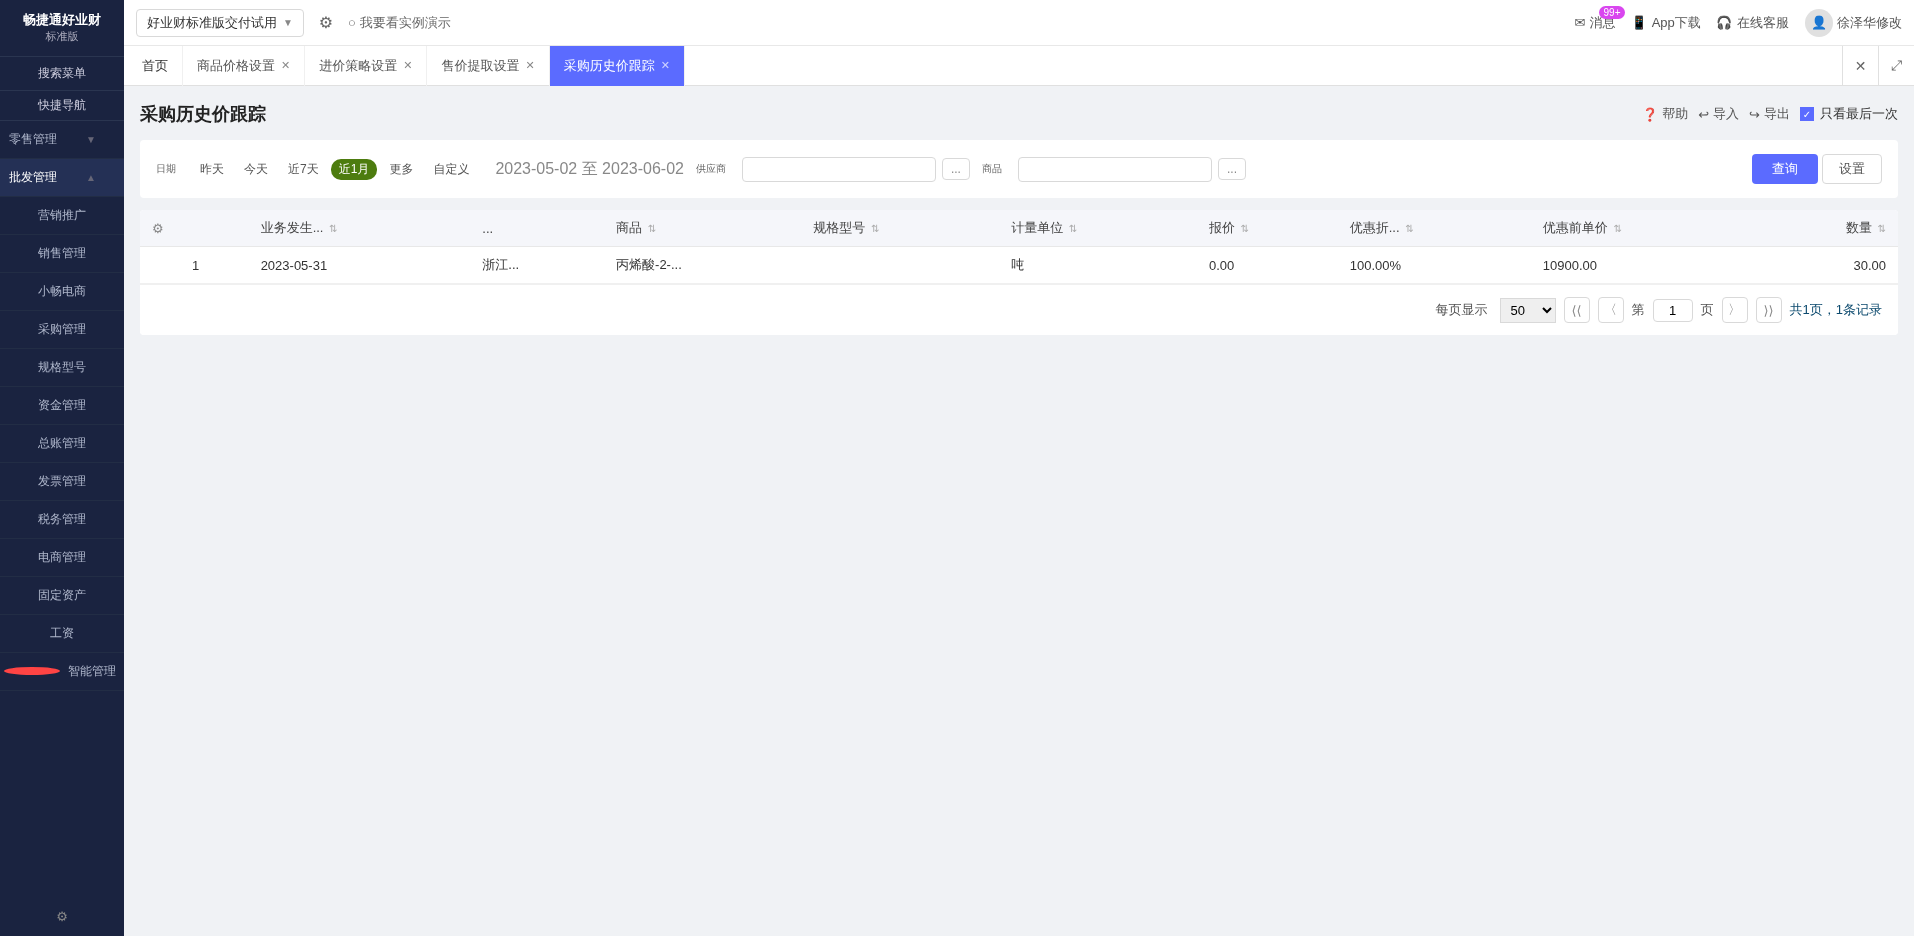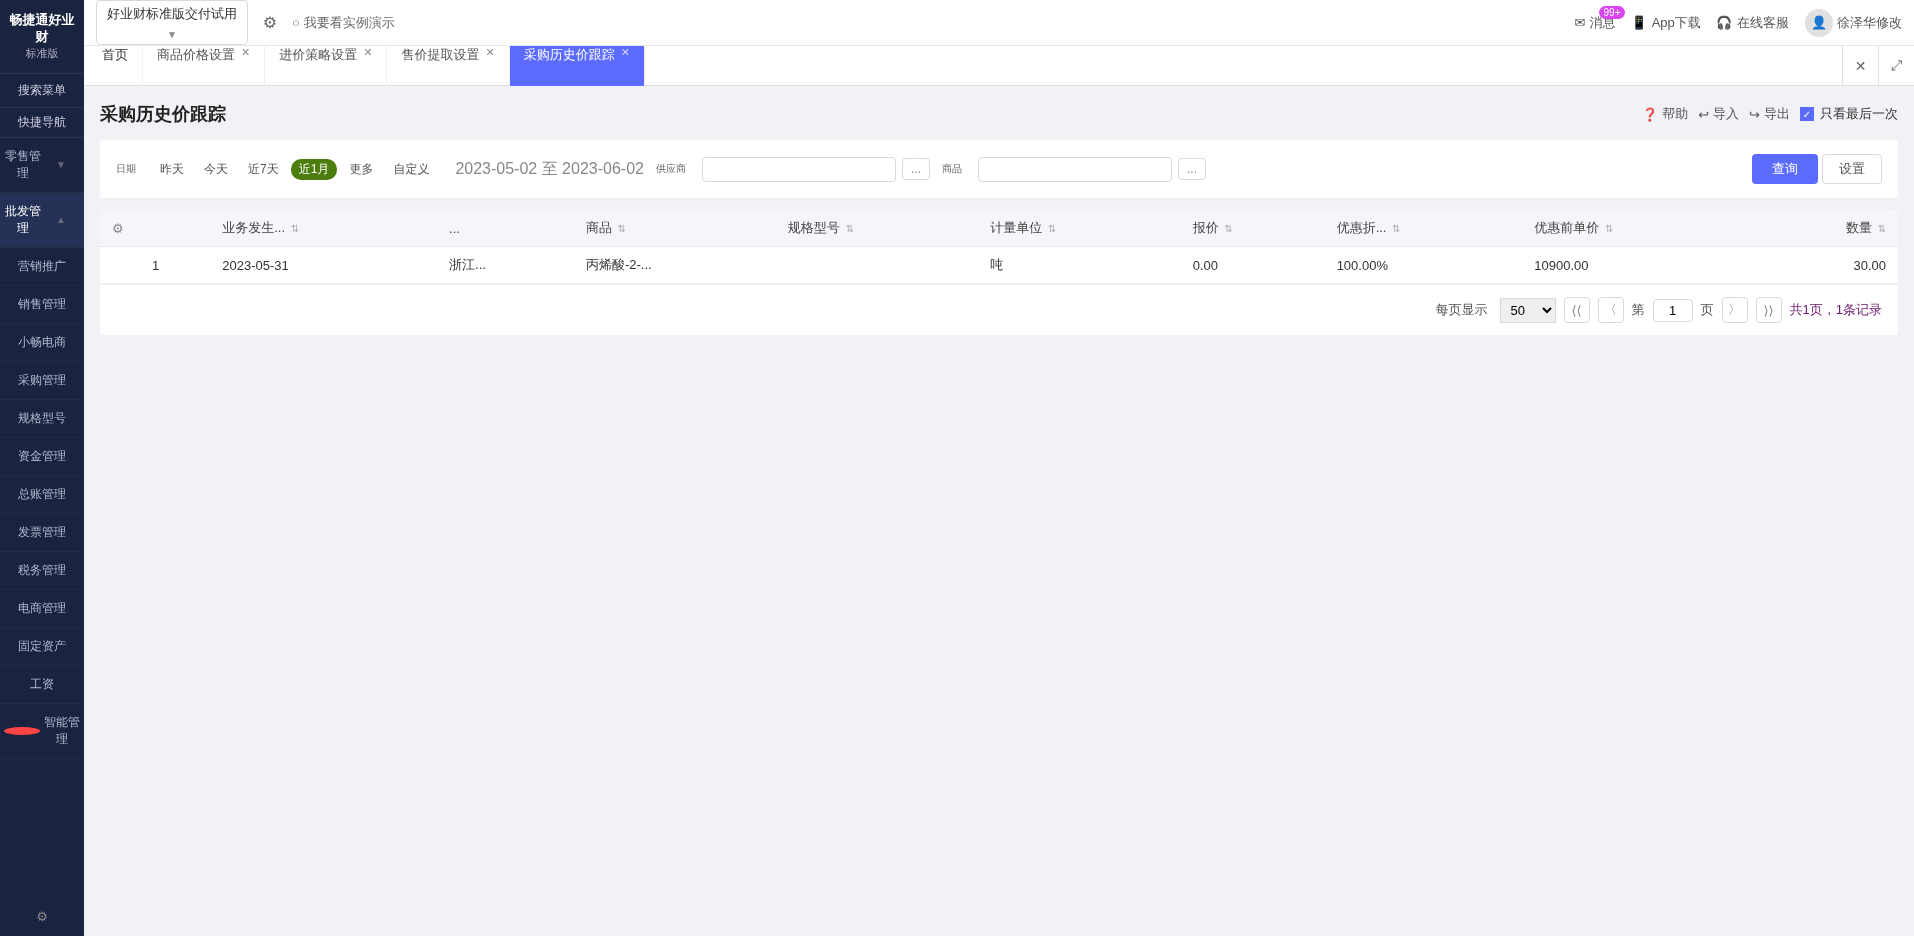--- a/index.html
+++ b/index.html
@@ -1,47 +1,47 @@
 <!DOCTYPE html>
 <html><head>
   <meta charset="utf-8">
   <style>
     * { box-sizing: border-box; margin: 0; padding: 0; }
     body { font-family: "Microsoft YaHei", Arial, sans-serif; font-size: 13px; background: #f0f2f5; color: #333; display: flex; height: 936px; overflow: hidden; }
 
     
-    .sidebar { width: 84px; background: #1a2340; display: flex; flex-direction: column; color: #fff; flex-shrink: 0; }
+    .sidebar { width: 124px; background: #1a2340; display: flex; flex-direction: column; color: #fff; flex-shrink: 0; }
     .sidebar-logo { padding: 12px 8px; background: #1a2340; border-bottom: 1px solid #2a3550; text-align: center; cursor: pointer; }
     .sidebar-logo-title { font-size: 13px; font-weight: bold; line-height: 1.3; color: #fff; }
     .sidebar-logo-sub { font-size: 11px; color: #aab; }
     .sidebar-search { padding: 8px; text-align: center; color: #ccd; font-size: 12px; cursor: pointer; border-bottom: 1px solid #2a3550; }
     .sidebar-nav { padding: 6px; text-align: center; color: #ccd; font-size: 12px; cursor: pointer; border-bottom: 1px solid #2a3550; }
     .sidebar-item { padding: 10px 4px; text-align: center; font-size: 12px; color: #b0b8cc; cursor: pointer; border-bottom: 1px solid #222d45; display: flex; align-items: center; justify-content: space-between; }
     .sidebar-item span { flex: 1; text-align: center; }
     .sidebar-item .arrow { font-size: 10px; color: #667; }
     .sidebar-dot { width: 8px; height: 8px; background: #ff4444; border-radius: 50%; display: inline-block; margin-right: 4px; }
     .sidebar-settings { padding: 12px; text-align: center; color: #888; cursor: pointer; margin-top: auto; }
 
     
     .main { flex: 1; display: flex; flex-direction: column; overflow: hidden; background: #f0f2f5; }
 
     
     .topbar { background: #fff; height: 46px; display: flex; align-items: center; padding: 0 12px; border-bottom: 1px solid #e8e8e8; gap: 8px; }
-    .topbar-select { display: flex; align-items: center; gap: 6px; border: 1px solid #d9d9d9; border-radius: 4px; padding: 4px 10px; font-size: 13px; cursor: pointer; background: #fff; flex-direction: column; }
+    .topbar-select { display: flex; align-items: center; gap: 6px; border: 1px solid #d9d9d9; border-radius: 4px; padding: 4px 10px; font-size: 13px; cursor: pointer; background: #fff; }
     .topbar-select .chevron { font-size: 10px; color: #888; }
     .topbar-settings-icon { width: 28px; height: 28px; display: flex; align-items: center; justify-content: center; color: #666; cursor: pointer; font-size: 16px; }
     .topbar-demo { display: flex; align-items: center; gap: 4px; color: #666; font-size: 13px; cursor: pointer; }
     .topbar-right { margin-left: auto; display: flex; align-items: center; gap: 16px; }
     .topbar-right-item { display: flex; align-items: center; gap: 4px; color: #555; font-size: 13px; cursor: pointer; position: relative; }
     .badge { background: #d946ef; color: #fff; border-radius: 10px; font-size: 10px; padding: 1px 5px; position: absolute; top: -8px; right: -10px; }
     .user-icon { width: 28px; height: 28px; background: #e0e0e0; border-radius: 50%; display: flex; align-items: center; justify-content: center; color: #666; }
 
     
     .tabs { background: #fff; display: flex; align-items: center; height: 40px; border-bottom: 1px solid #e0e0e0; padding-left: 4px; gap: 0; }
-    .tab { padding: 0 14px; height: 40px; display: flex; align-items: flex-start; gap: 6px; font-size: 13px; color: #555; cursor: pointer; border-right: 1px solid #f0f0f0; white-space: nowrap; }
+    .tab { padding: 0 14px; height: 40px; display: flex; align-items: center; gap: 6px; font-size: 13px; color: #555; cursor: pointer; border-right: 1px solid #f0f0f0; white-space: nowrap; }
     .tab.active { background: #5b6bff; color: #fff; border-radius: 0; }
     .tab .close-btn { font-size: 11px; cursor: pointer; opacity: 0.7; }
     .tab.home { font-weight: normal; color: #333; }
     .tabs-actions { margin-left: auto; display: flex; align-items: center; }
     .tab-action-btn { width: 36px; height: 40px; display: flex; align-items: center; justify-content: center; color: #666; cursor: pointer; font-size: 14px; border-left: 1px solid #e0e0e0; }
 
     
     .content { flex: 1; padding: 16px; overflow-y: auto; background: #f0f2f5; }
     .page-header { display: flex; align-items: center; justify-content: space-between; margin-bottom: 14px; }
     .page-title { font-size: 18px; font-weight: bold; color: #222; }
@@ -73,21 +73,21 @@
     .data-table td { padding: 9px 12px; border-bottom: 1px solid #f0f0f0; color: #333; }
     .settings-col { width: 40px; text-align: center; }
     .gear-icon { color: #888; cursor: pointer; }
 
     
     .pagination { display: flex; align-items: center; justify-content: flex-end; padding: 12px 16px; background: #fff; border-top: 1px solid #f0f0f0; gap: 8px; font-size: 13px; color: #555; }
     .page-size-label { margin-right: 4px; }
     .page-size-select { border: 1px solid #d9d9d9; border-radius: 0; padding: 3px 6px; font-size: 13px; outline: none; cursor: pointer; }
     .page-btn { width: 26px; height: 26px; display: flex; align-items: center; justify-content: center; border: 1px solid #d9d9d9; border-radius: 4px; cursor: pointer; color: #888; background: #fff; }
     .page-input { width: 40px; text-align: center; border: 1px solid #d9d9d9; border-radius: 4px; padding: 3px; font-size: 13px; outline: none; }
-    .page-total { color: #701a75; }
+    .page-total { color: #0c4a6e; }
   </style>
 </head>
 <body>
 
 <div class="sidebar">
   <div class="sidebar-logo">
     <div class="sidebar-logo-title">畅捷通好业财</div>
     <div class="sidebar-logo-sub">标准版</div>
   </div>
   <div class="sidebar-search">搜索菜单</div>

